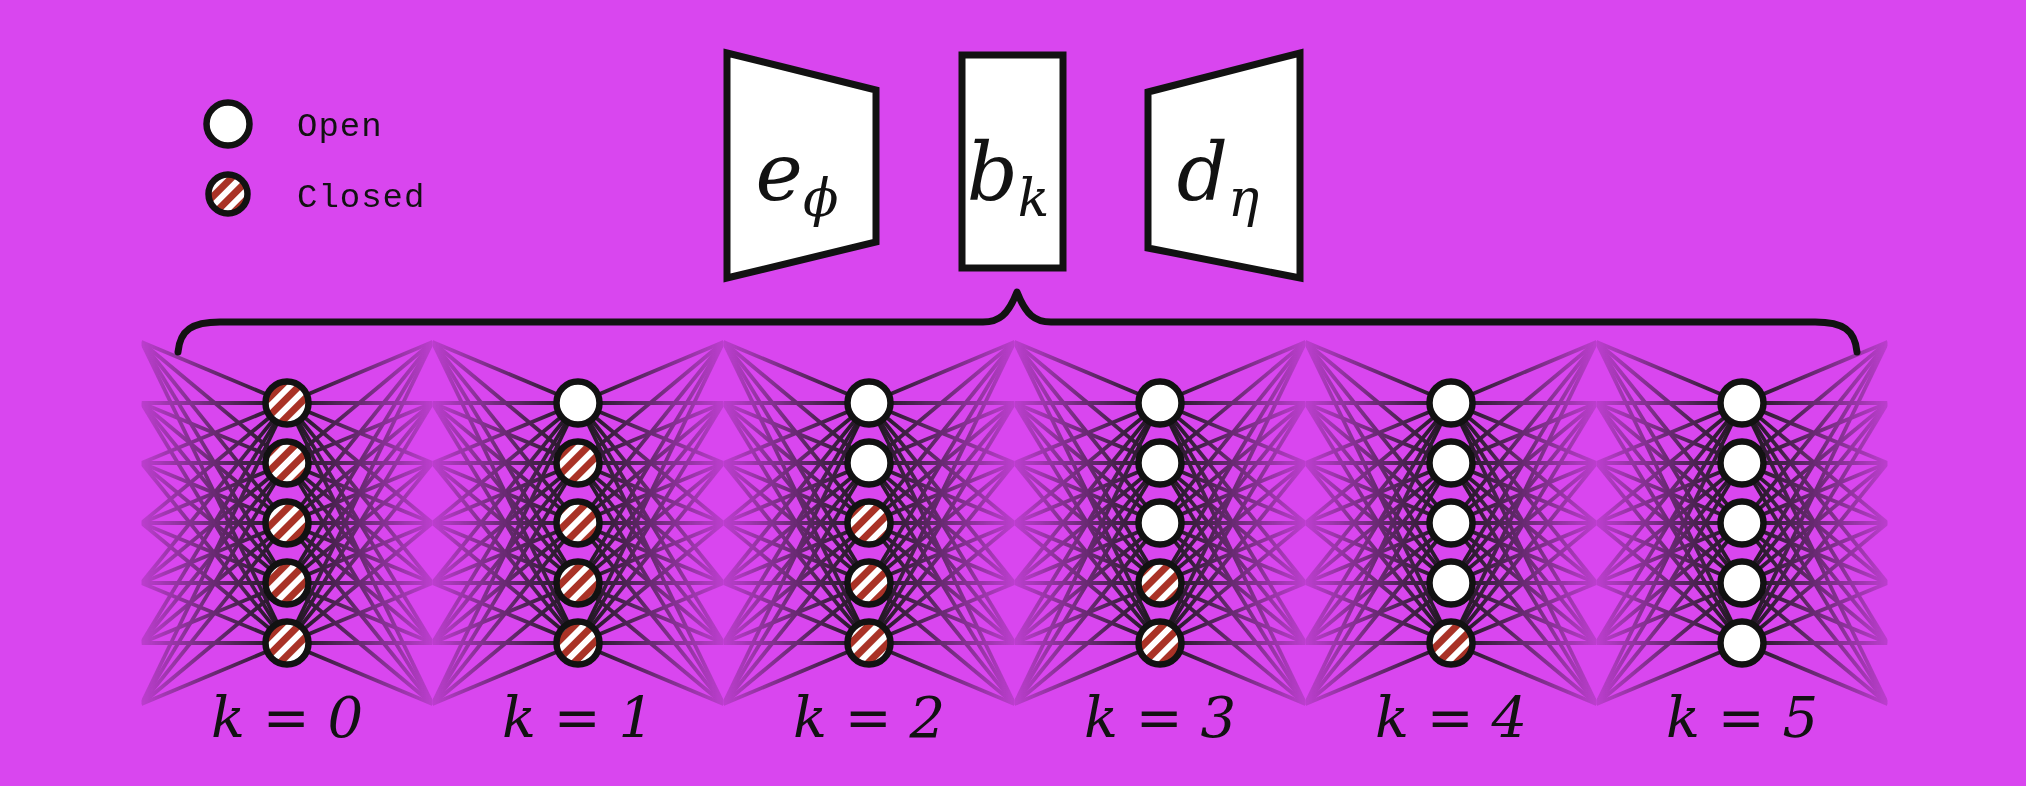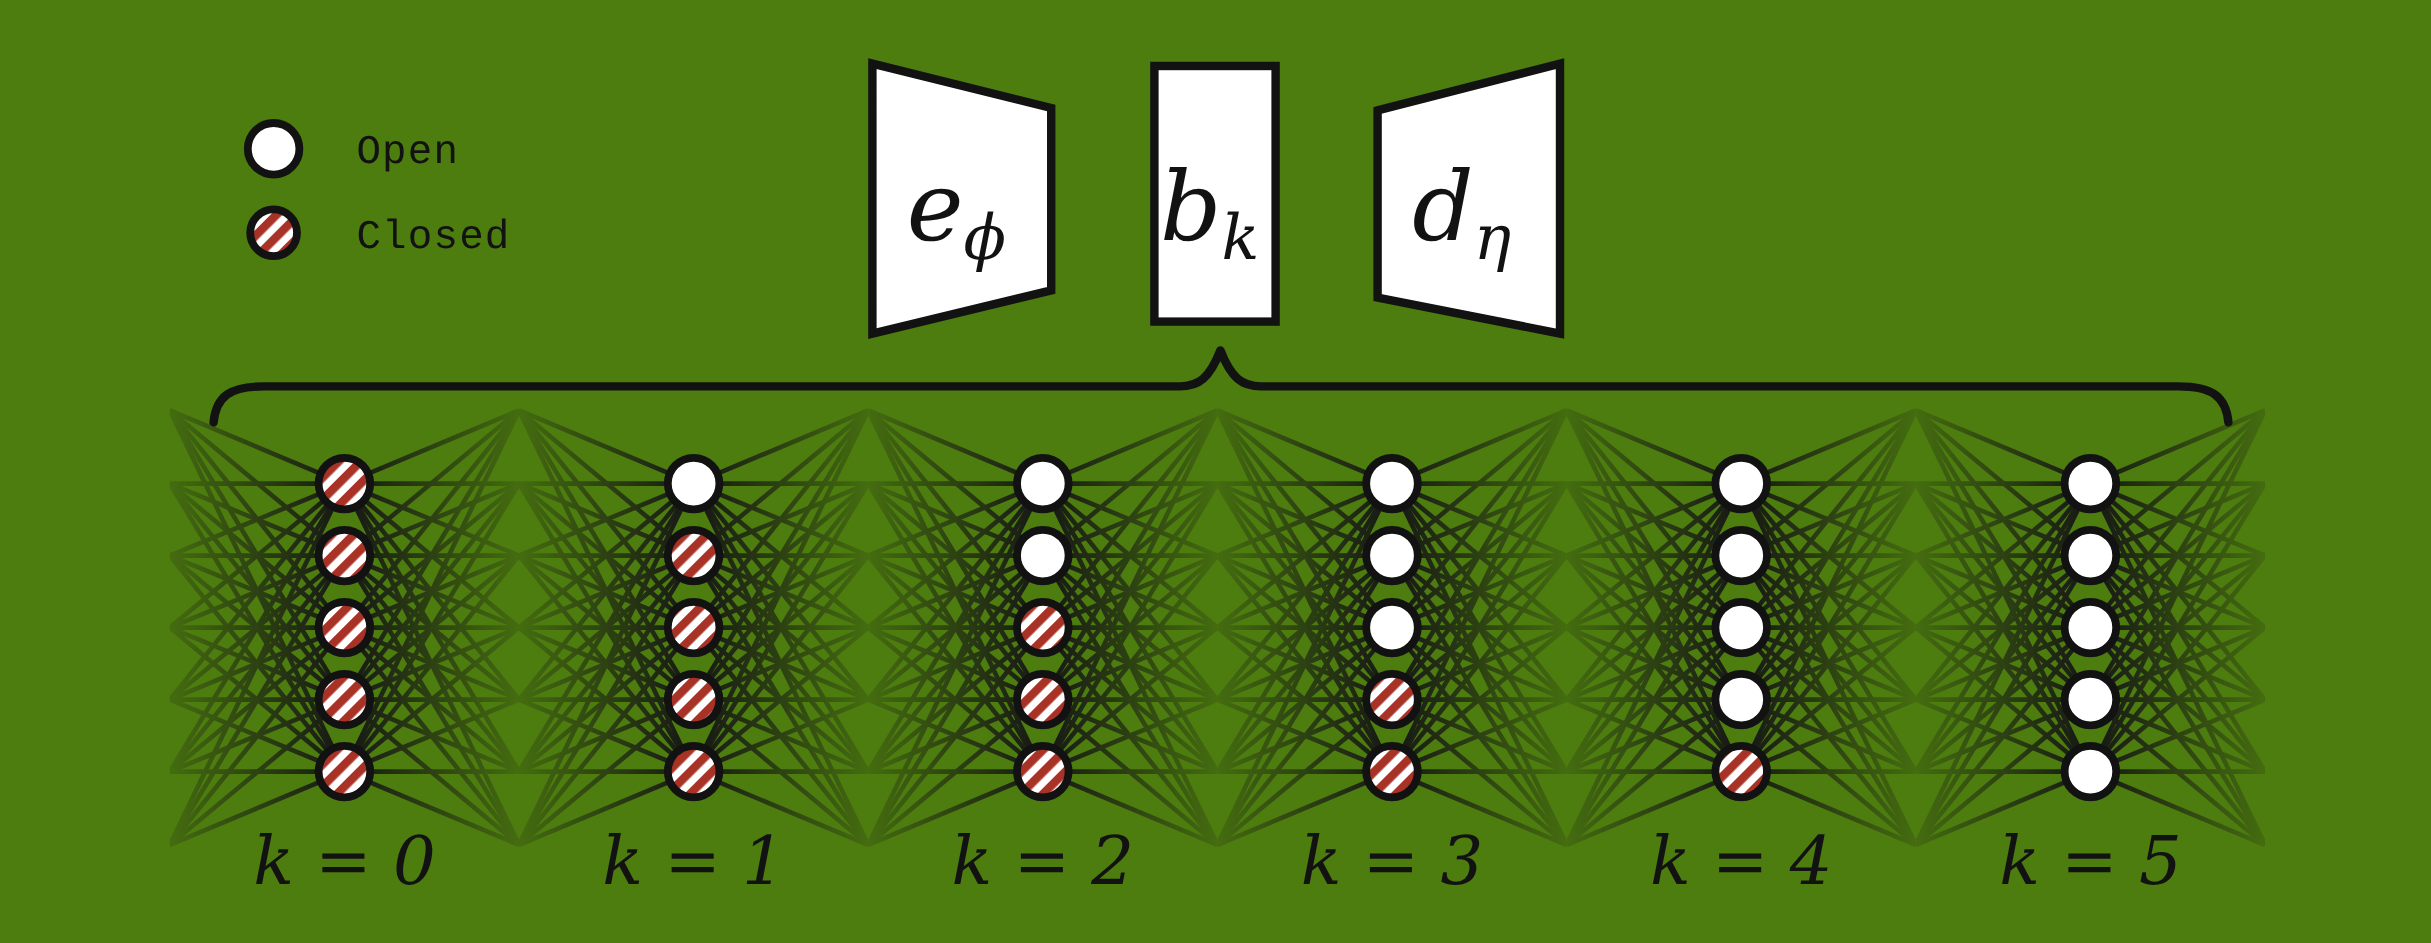--- a/index.html
+++ b/index.html
@@ -1,16 +1,16 @@
 <!DOCTYPE html>
 <html><head>
 <meta charset="utf-8">
 <style>
   html,body{margin:0;padding:0;background:#ffffff;}
-  .stage{position:relative;width:2026px;height:786px;background:#4d7c0f;overflow:hidden;
+  .stage{position:relative;width:2026px;height:786px;background:#d946ef;overflow:hidden;
          font-family:"Liberation Sans",sans-serif;}
   svg{display:block;}
   .legendtext{font-family:"Liberation Mono",monospace;font-size:34px;fill:#121212;letter-spacing:1px;}
   .blockbase{font-family:"DejaVu Serif",serif;font-style:italic;font-size:80px;fill:#121212;}
   .blocksub{font-family:"DejaVu Serif",serif;font-style:italic;font-size:52px;fill:#121212;}
   .collabel{font-family:"DejaVu Serif",serif;font-style:italic;font-size:56px;fill:#121212;}
 </style>
 </head>
 <body>
 

